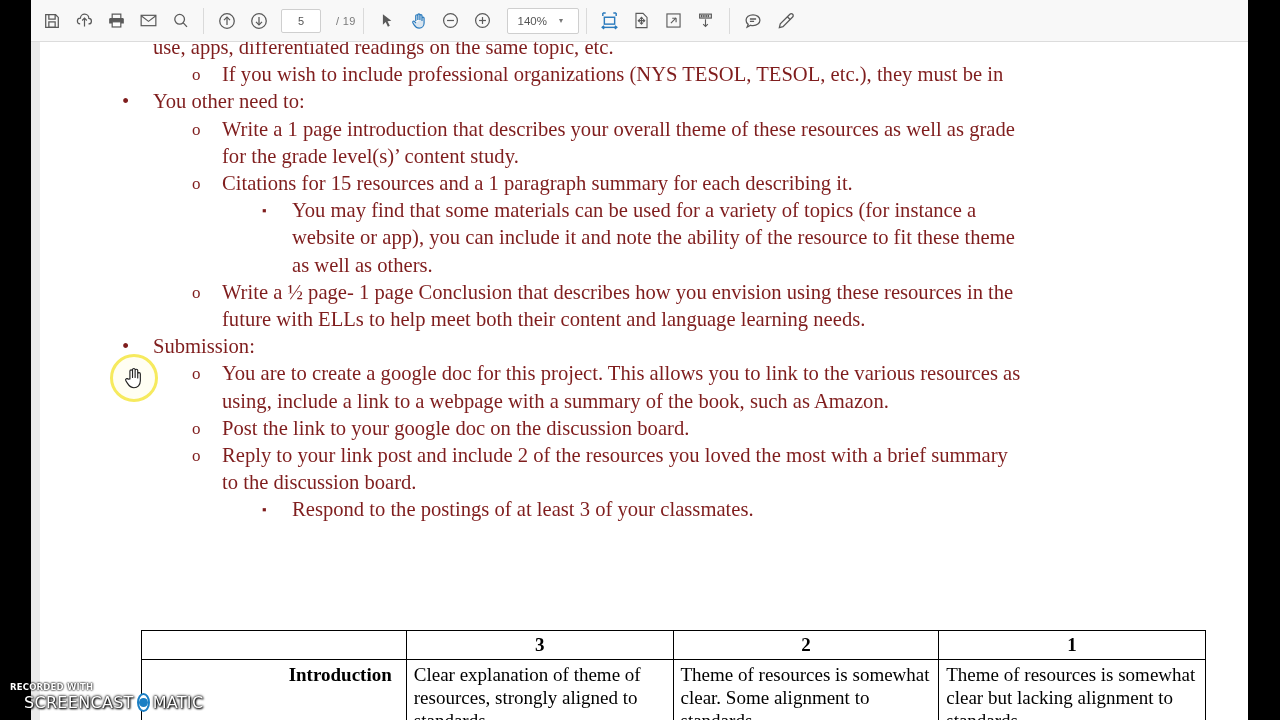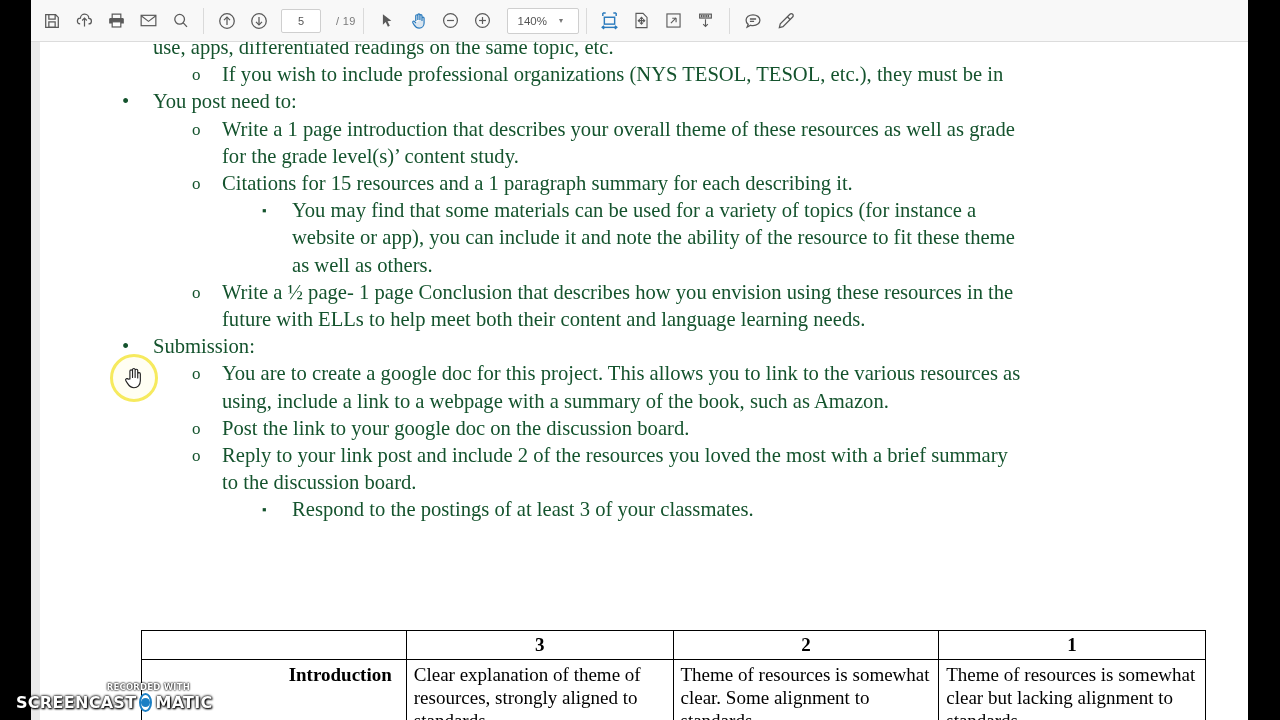--- a/index.html
+++ b/index.html
@@ -33,21 +33,21 @@
 
   .zoombox { height:26px; min-width:72px; background:#fff; border:1px solid #cfcfcf; border-radius:2px;
              display:flex; align-items:center; margin-left:8px; padding:0 6px 0 10px; }
   .zoomval { font-size:11.5px; color:#555; }
   .zoomcar { margin-left:12px; font-size:8px; color:#777; }
 
   
   #page { position:absolute; left:9px; top:42px; width:1208px; height:678px;
           background:#fff; overflow:hidden; }
   #doc { position:absolute; left:0; top:-8px; width:980px;
-         font-family:"Liberation Serif", serif; color:#14532d; }
+         font-family:"Liberation Serif", serif; color:#7f1d1d; }
 
   .ln { white-space:nowrap; }
   .para { position:relative; }
   .b1 { padding-left:113px; }   
   .b2 { padding-left:182px; }   
   .b3 { padding-left:252px; }   
   .mk { position:absolute; text-align:left; }
   .mk1 { left:82px; }
   .mk2 { left:152px; }
   .mk3 { left:222px; }
@@ -66,26 +66,26 @@
   #rubric col.c3 { width:266px; }
   #rubric col.c4 { width:267px; }
 
   
   #cursor { position:absolute; left:79px; top:354px; width:48px; height:48px; z-index:30; }
   #cursor .ring { position:absolute; left:0; top:0; width:48px; height:48px;
                   border-radius:50%; border:3px solid #f6ea5e; background:rgba(255,251,190,.18); }
   #cursor .hand { position:absolute; left:13px; top:12px; color:#2b2b2b; }
 
   
-  #wm { position:absolute; left:0; bottom:8px; width:190px; z-index:45; padding-left:16px;text-align:right; }
+  #wm { position:absolute; left:0; bottom:8px; width:190px; z-index:45; padding-left:8px; }
   #wm .rec { font-size:8.5px; font-weight:bold; color:#fff; letter-spacing:.2px;
              font-family:"DejaVu Sans", sans-serif; margin-bottom:1px; padding-left:2px;
              text-shadow:0 0 2px #000, 0 0 2px #000; }
   #wm .som { display:flex; align-items:center; font-family:"DejaVu Sans", sans-serif;
-             font-size:16px; font-weight:bold; letter-spacing:.3px; }
+             font-size:16px; font-weight:normal; letter-spacing:.3px;margin-left:16px; }
   #wm .som span { color:#fff; text-shadow:0 0 2px #000,0 0 3px #000,1px 1px 2px #000; }
   #wm .logo { width:19px; height:19px; border-radius:50%; background:#fff;
               border:2px solid #1b7fc4; display:flex; align-items:center; justify-content:center;
               margin:0 3px; }
   #wm .logo i { display:block; width:9px; height:9px; border-radius:50%; background:#1b7fc4; }
 </style>
 </head>
 <body>
 
 <div id="screen">
@@ -234,21 +234,21 @@
             <path d="M13.6 6.4l3 3"></path>
           </svg>
         </div>
       </div>
     </div>
 
     <div id="page">
       <div id="doc">
           <div class="ln para t20 b1"><span>use, apps, differentiated readings on the same topic, etc.</span></div>
           <div class="ln para t20 b2"><span class="mk mk2" style="font-size: 17px;">o</span><span>If you wish to include professional organizations (NYS TESOL, TESOL, etc.), they must be in</span></div>
-          <div class="ln para t20 b1"><span class="mk mk1">•</span><span>You post need to:</span></div>
+          <div class="ln para t20 b1"><span class="mk mk1">•</span><span>You other need to:</span></div>
           <div class="ln para t20 b2"><span class="mk mk2" style="font-size: 17px;">o</span><span>Write a 1 page introduction that describes your overall theme of these resources as well as grade</span></div>
           <div class="ln para t20 b2"><span>for the grade level(s)’ content study.</span></div>
           <div class="ln para t20 b2"><span class="mk mk2" style="font-size: 17px;">o</span><span>Citations for 15 resources and a 1 paragraph summary for each describing it.</span></div>
           <div class="ln para t20 b3"><span class="mk mk3" style="font-size: 13px;">▪</span><span>You may find that some materials can be used for a variety of topics (for instance a</span></div>
           <div class="ln para t20 b3"><span>website or app), you can include it and note the ability of the resource to fit these theme</span></div>
           <div class="ln para t20 b3"><span>as well as others.</span></div>
           <div class="ln para t20 b2"><span class="mk mk2" style="font-size: 17px;">o</span><span>Write a ½ page- 1 page Conclusion that describes how you envision using these resources in the</span></div>
           <div class="ln para t20 b2"><span>future with ELLs to help meet both their content and language learning needs.</span></div>
           <div class="ln para t20 b1"><span class="mk mk1">•</span><span>Submission:</span></div>
           <div class="ln para t20 b2"><span class="mk mk2" style="font-size: 17px;">o</span><span>You are to create a google doc for this project. This allows you to link to the various resources as</span></div>

